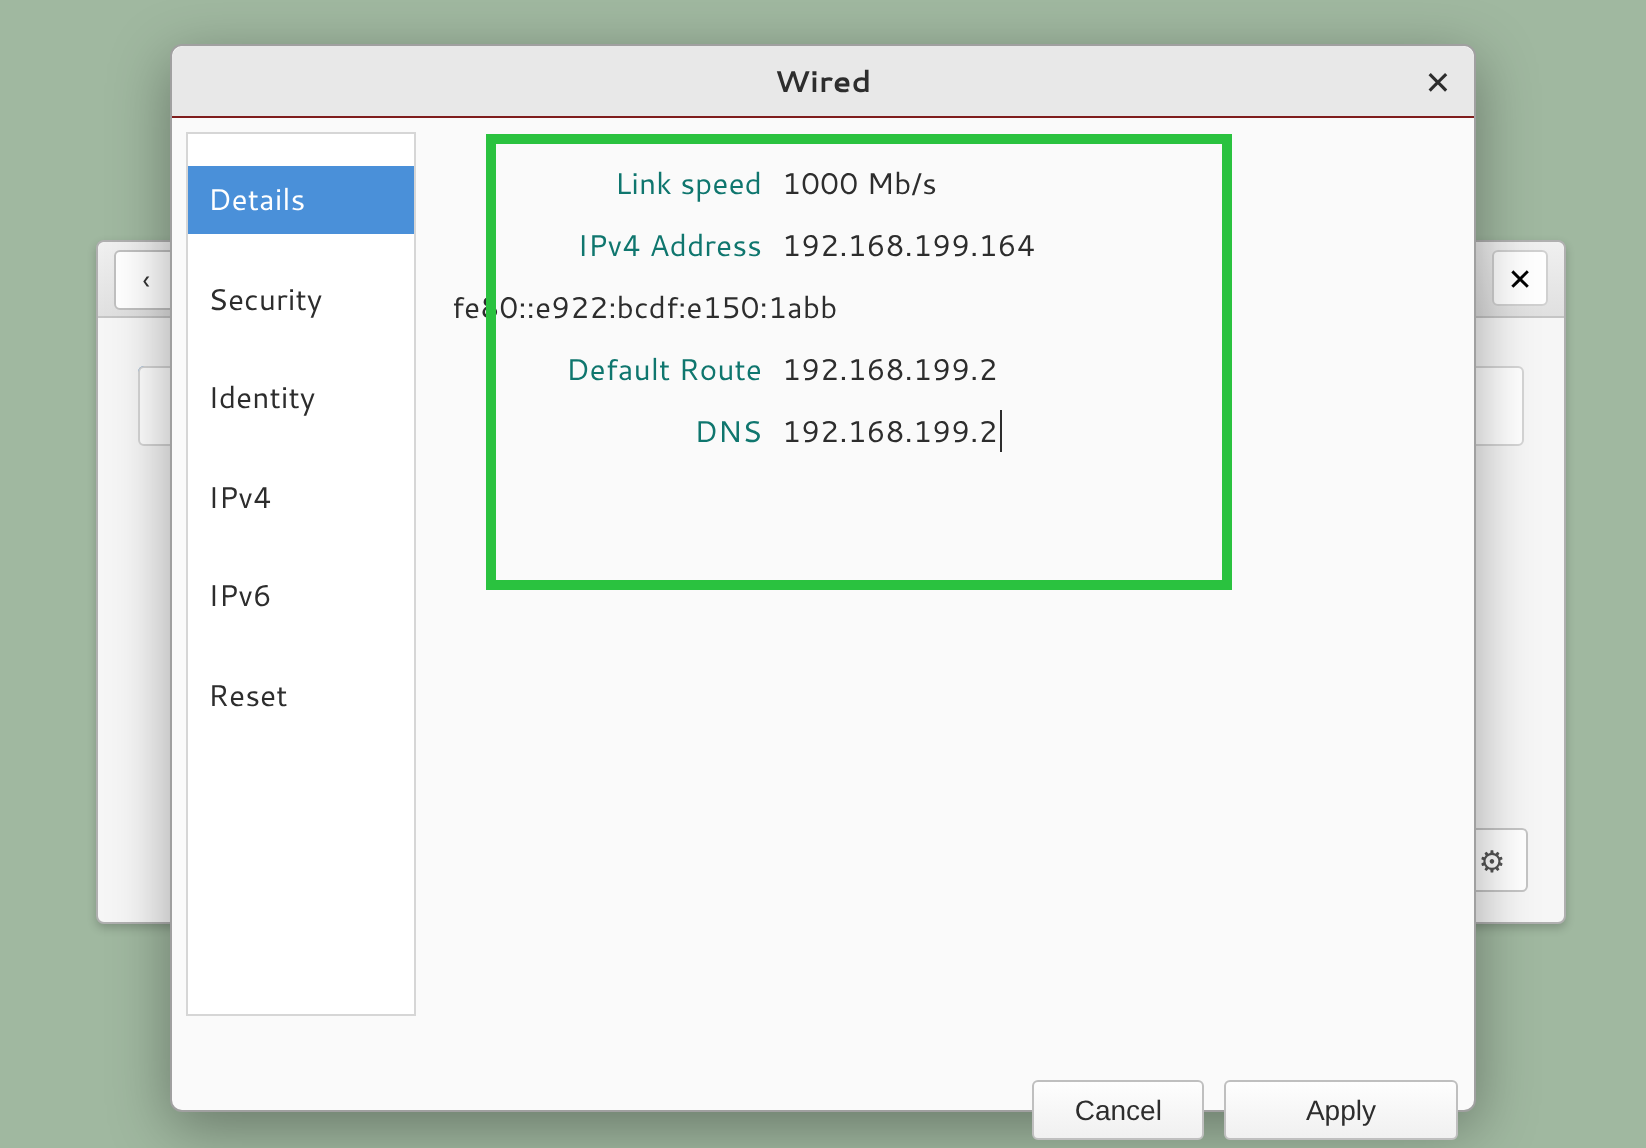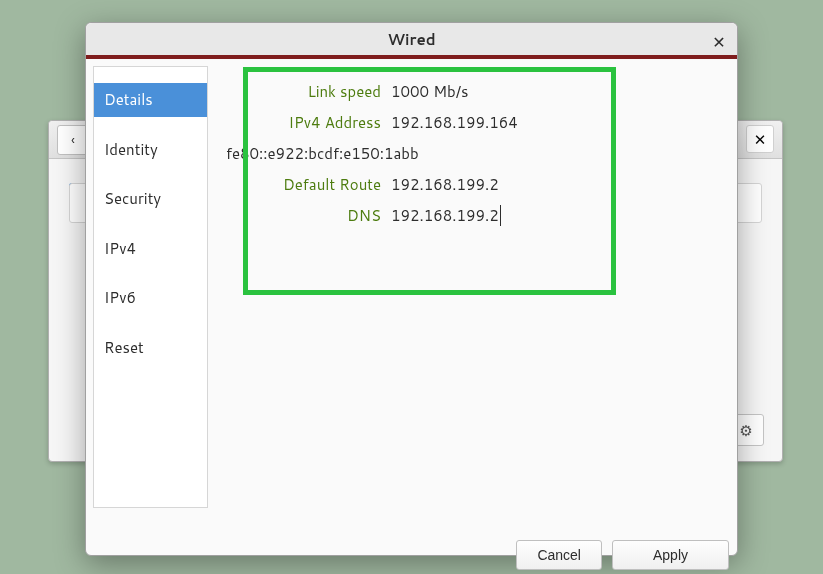--- a/index.html
+++ b/index.html
@@ -98,21 +98,21 @@
       background: #fafafa;
       border: 1px solid #a0a0a0;
       border-radius: 6px;
       box-shadow: 0 8px 30px rgba(0,0,0,0.35);
       display: flex;
       flex-direction: column;
     }
     .modal-header {
       height: 36px;
       background: #e8e8e8;
-      border-bottom: 4px solid #7f1d1d;
+      border-bottom: 1px solid #7f1d1d;
       border-radius: 6px 6px 0 0;
       display: flex;
       align-items: center;
       justify-content: center;
       position: relative;
     }
     .modal-title {
       font-weight: 600;
       color: #2d2d2d;
     }
@@ -170,21 +170,21 @@
     }
     .detail-row {
       display: flex;
       padding: 5px 0;
       gap: 10px;
       align-items: baseline;
     }
     .detail-label {
       width: 155px;
       text-align: right;
-      color: #4d7c0f;
+      color: #0f766e;
       font-size: 15px;
     }
     .detail-value {
       color: #2d2d2d;
       font-size: 15px;
     }
     .dns-cursor {
       border-right: 1px solid #2d2d2d;
       padding-right: 1px;
     }
@@ -236,24 +236,24 @@
       <div class="modal-close">
         <span>✕</span>
       </div>
     </div>
     <div class="modal-body">
       <div class="sidebar">
         <div class="sidebar-item active">
           <span>Details</span>
         </div>
         <div class="sidebar-item">
+          <span>Security</span>
+        </div>
+        <div class="sidebar-item">
           <span>Identity</span>
-        </div>
-        <div class="sidebar-item">
-          <span>Security</span>
         </div>
         <div class="sidebar-item">
           <span>IPv4</span>
         </div>
         <div class="sidebar-item">
           <span>IPv6</span>
         </div>
         <div class="sidebar-item">
           <span>Reset</span>
         </div>

